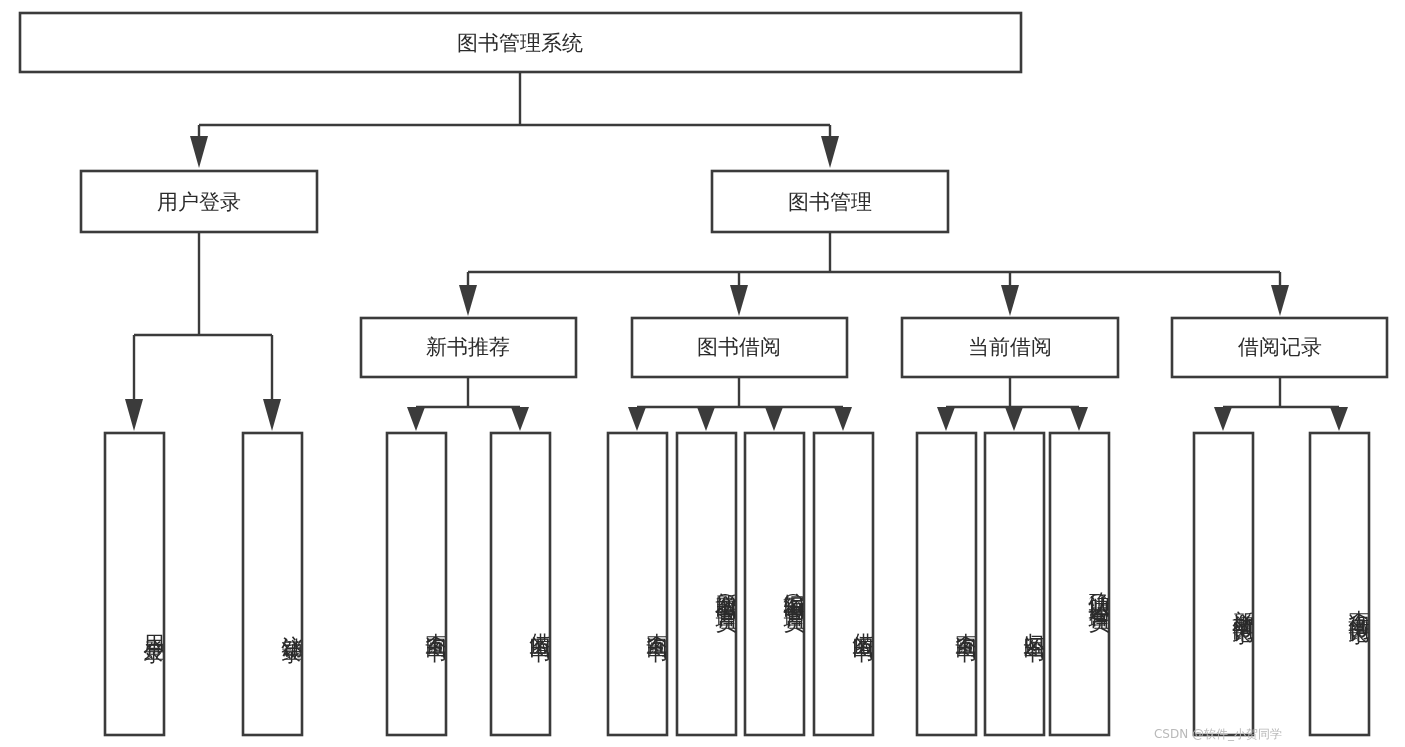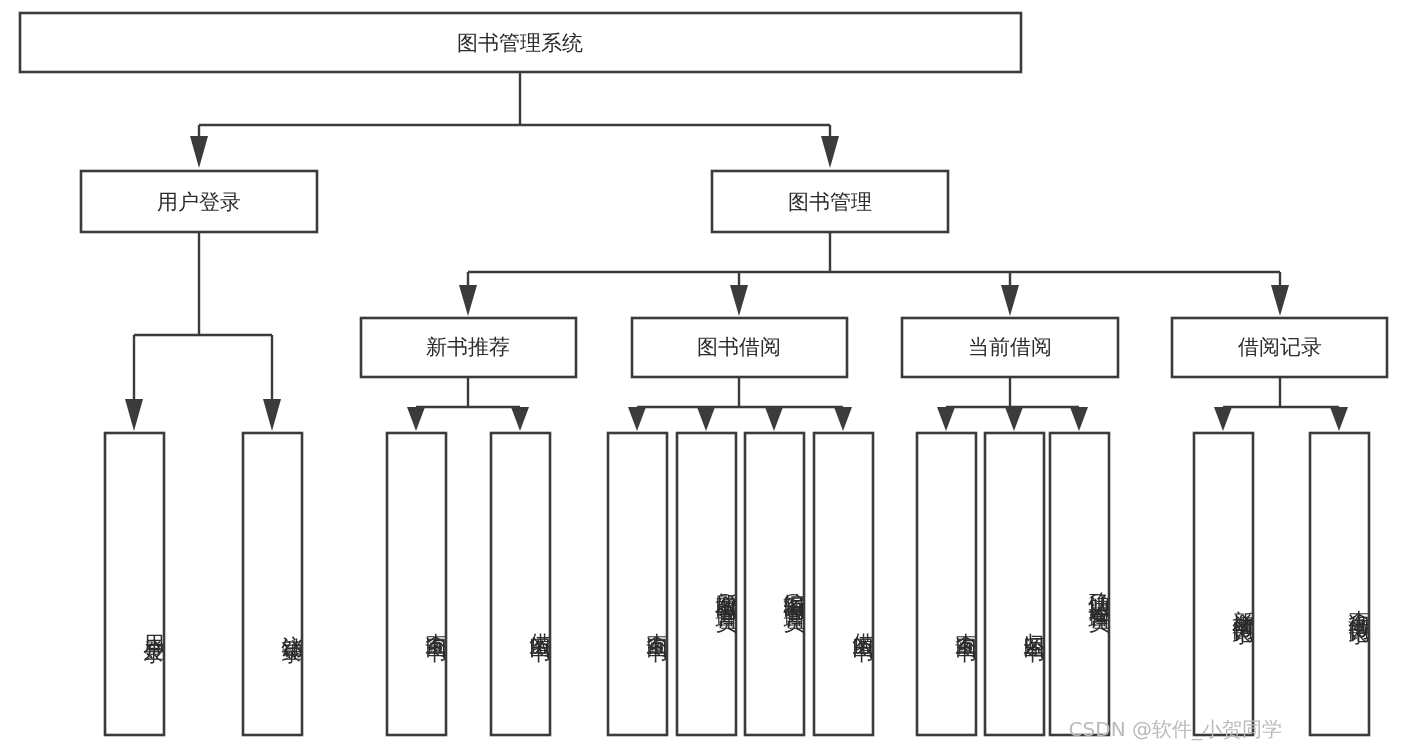--- a/index.html
+++ b/index.html
@@ -61,21 +61,21 @@
     letter-spacing: 3px;
     white-space: nowrap;
     text-align: center;
     pointer-events: none;
   }
   .watermark {
     position: absolute;
     right: 14px;
     bottom: 4px;
     font-family: "DejaVu Sans", "Liberation Sans", sans-serif;
-    font-size: 20px;
+    font-size: 12px;
     color: #b9b9b9;
     white-space: nowrap;
     user-select: none;
     margin-top: 8px;
   }
 </style>
 </head>
 <body>
 
 <div id="diagram-root">

